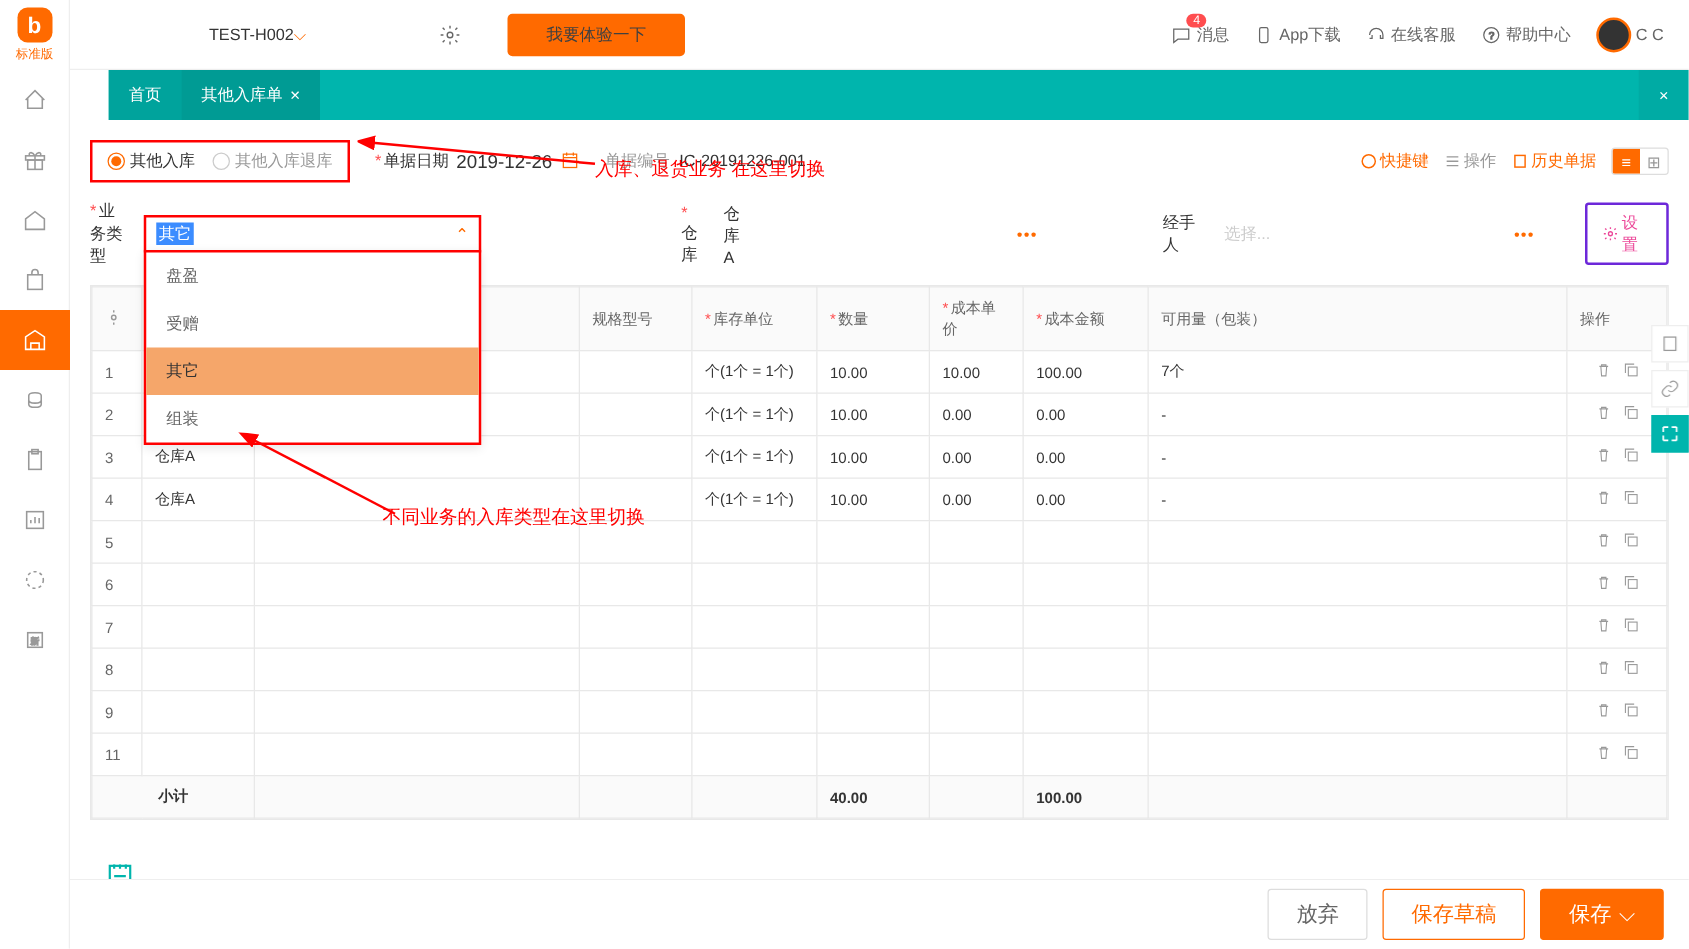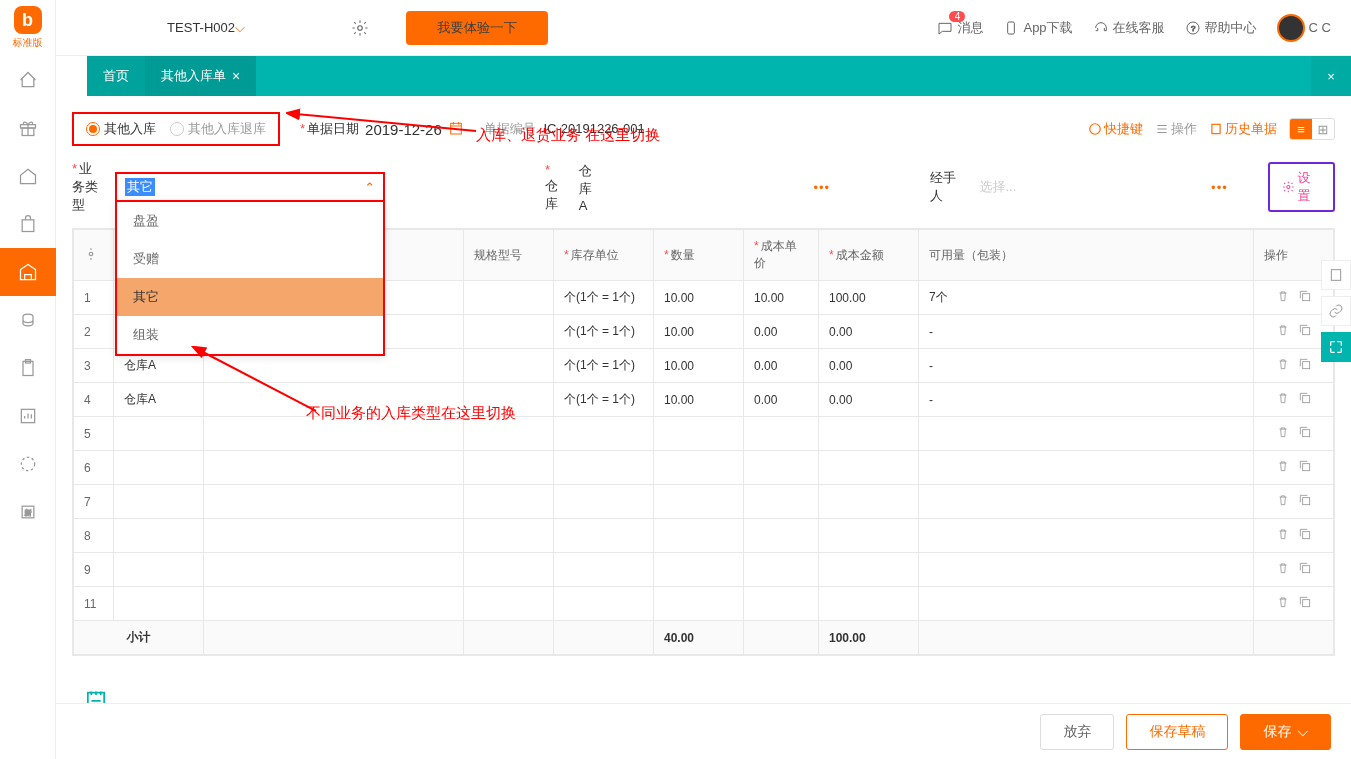--- a/index.html
+++ b/index.html
@@ -91,21 +91,21 @@
 .scan-btn { background: #ff6a00; color: #fff; padding: 2px 6px; border-radius: 2px; font-size: 11px; }
 .subtotal-row td { background: #fafafa; font-weight: bold; }
 
 
 .remarks { margin-top: 18px; display: flex; align-items: center; gap: 16px; padding: 14px 0; }
 .remarks-icon-box { display: flex; flex-direction: column; align-items: center; gap: 4px; color: #00b5ad; }
 .remarks-input { flex: 1; border: none; color: #ccc; font-size: 13px; padding: 8px; }
 
 
 .footer { position: absolute; bottom: 0; left: 56px; right: 0; height: 56px; border-top: 1px solid #eee; display: flex; align-items: center; justify-content: flex-end; gap: 12px; padding: 0 20px; background: #fff; }
-.btn { padding: 8px 22px; border-radius: 3px; cursor: pointer; font-size: 14px; }
+.btn { padding: 8px 22px; border-radius: 3px; cursor: pointer; font-size: 17px; }
 .btn-default { border: 1px solid #ddd; background: #fff; color: #666; }
 .btn-outline { border: 1px solid #ff6a00; background: #fff; color: #ff6a00; }
 .btn-primary { border: 1px solid #ff6a00; background: #ff6a00; color: #fff; display: flex; align-items: center; gap: 6px; }
 
 
 .anno { position: absolute; color: red; font-size: 15px; pointer-events: none; z-index: 20; }
 .arrow-svg { position: absolute; pointer-events: none; z-index: 19; }
 
 
 .right-toolbar { position: absolute; right: 0; top: 260px; display: flex; flex-direction: column; gap: 6px; }

